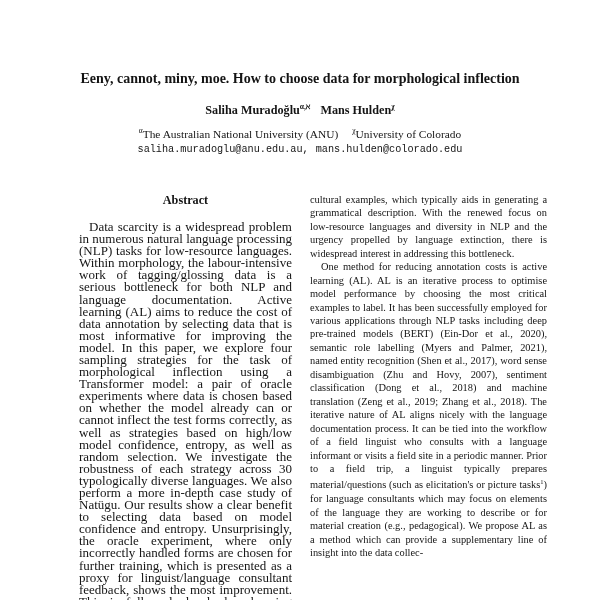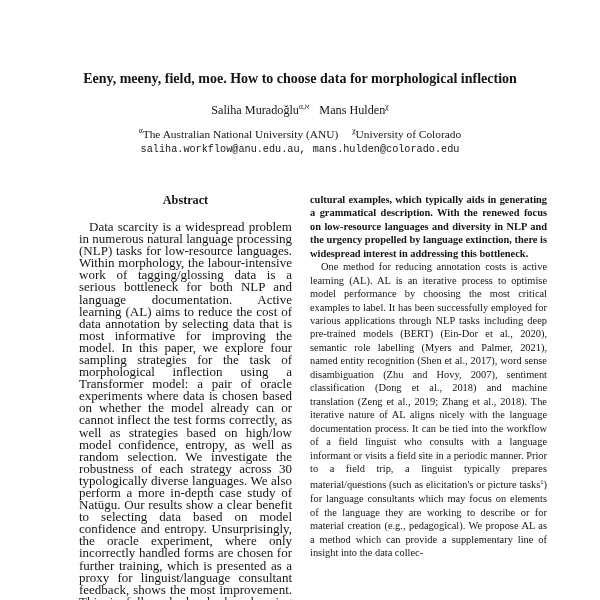--- a/index.html
+++ b/index.html
@@ -13,21 +13,21 @@
   }
   .page { padding-top: 70px; }
 
   .title {
     margin: 0; padding: 0 30px;
     font-size: 14px; font-weight: bold;
     text-align: center; line-height: 1.25;
   }
   .authors {
     margin-top: 13px;
-    font-size: 12.2px; font-weight: normal;
+    font-size: 12.2px; font-weight: bold;
     text-align: center;
   }
   .authors sup { font-size: 7.5px; }
   .author-gap { display: inline-block; width: 10px; }
 
   .affil {
     text-align: center;
     font-size: 11.4px; line-height: 13.6px;
   }
   .affil-first { margin-top: 6px; }
@@ -59,36 +59,36 @@
     font-size: 13px; line-height: 12.1px;
     text-align: justify;
     text-indent: 10px;
   }
   .body-p {
     margin: 0;
     font-size: 10.4px; line-height: 13.45px;
     text-align: justify;
     text-indent: 11px;
   }
-  .no-indent { text-indent: 0; font-weight: bold; }
+  .no-indent { text-indent: 0; }
   .fn { font-size: 6.5px; }
 </style>
 </head>
 <body>
 
 <div class="page">
 
-  <h1 class="title">Eeny, meeny, field, moe. How to choose data for morphological inflection</h1>
+  <h1 class="title">Eeny, cannot, miny, moe. How to choose data for morphological inflection</h1>
 
   <div class="authors"><span>Saliha Muradoğlu</span><sup>α,ℵ</sup><span class="author-gap"></span><span>Mans Hulden</span><sup>χ</sup></div>
 
   <div class="affil affil-first"><sup>α</sup><span>The Australian National University (ANU)</span><span class="affil-gap"></span><sup>χ</sup><span>University of Colorado</span></div>
 
 
-  <div class="emails"><span>saliha.workflow@anu.edu.au,</span><span class="email-gap">mans.hulden@colorado.edu</span></div>
+  <div class="emails"><span>saliha.muradoglu@anu.edu.au,</span><span class="email-gap">mans.hulden@colorado.edu</span></div>
 
   <div class="columns">
 
     <div class="col">
       <div class="abs-heading">Abstract</div>
       <p class="abs-body">Data scarcity is a widespread problem in numerous natural language processing (NLP) tasks for low-resource languages. Within morphology, the labour-intensive work of tagging/glossing data is a serious bottleneck for both NLP and language documentation. Active learning (AL) aims to reduce the cost of data annotation by selecting data that is most informative for improving the model. In this paper, we explore four sampling strategies for the task of morphological inflection using a Transformer model: a pair of oracle experiments where data is chosen based on whether the model already can or cannot inflect the test forms correctly, as well as strategies based on high/low model confidence, entropy, as well as random selection. We investigate the robustness of each strategy across 30 typologically diverse languages. We also perform a more in-depth case study of Natügu. Our results show a clear benefit to selecting data based on model confidence and entropy. Unsurprisingly, the oracle experiment, where only incorrectly handled forms are chosen for further training, which is presented as a proxy for linguist/language consultant feedback, shows the most improvement. This is followed closely by choosing low-confidence and high-entropy predictions. We also show that despite the conventional wisdom of larger data sets yielding better accuracy, introducing more instances of high-confidence or low-entropy</p>
     </div>
 
     <div class="col">
       <p class="body-p no-indent">cultural examples, which typically aids in generating a grammatical description. With the renewed focus on low-resource languages and diversity in NLP and the urgency propelled by language extinction, there is widespread interest in addressing this bottleneck.</p>

